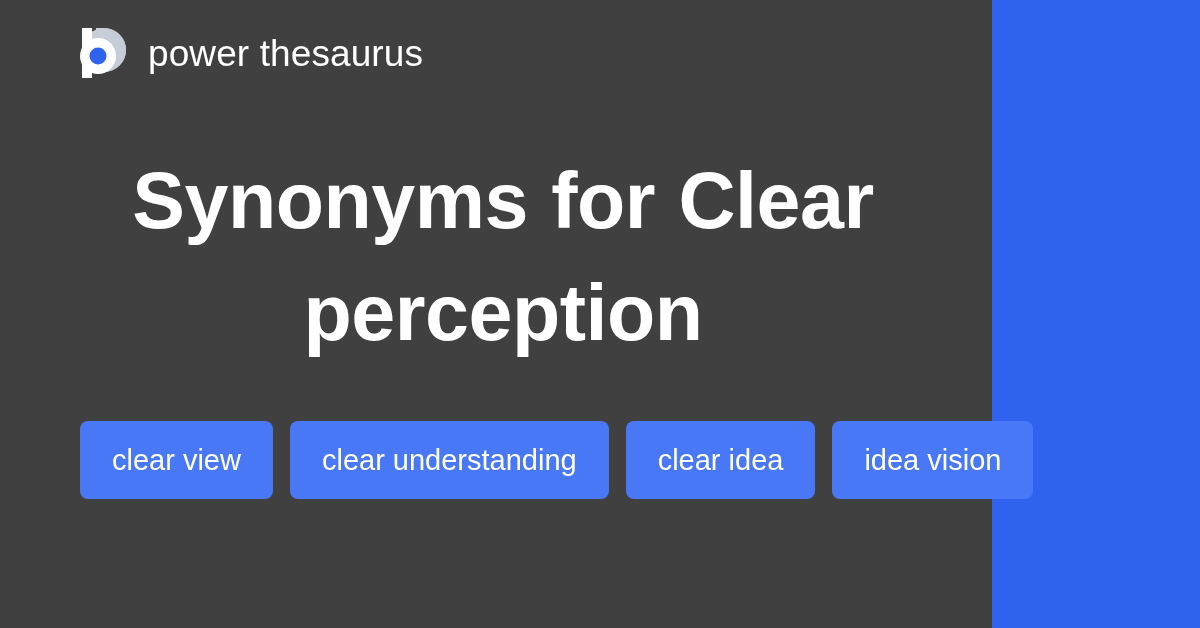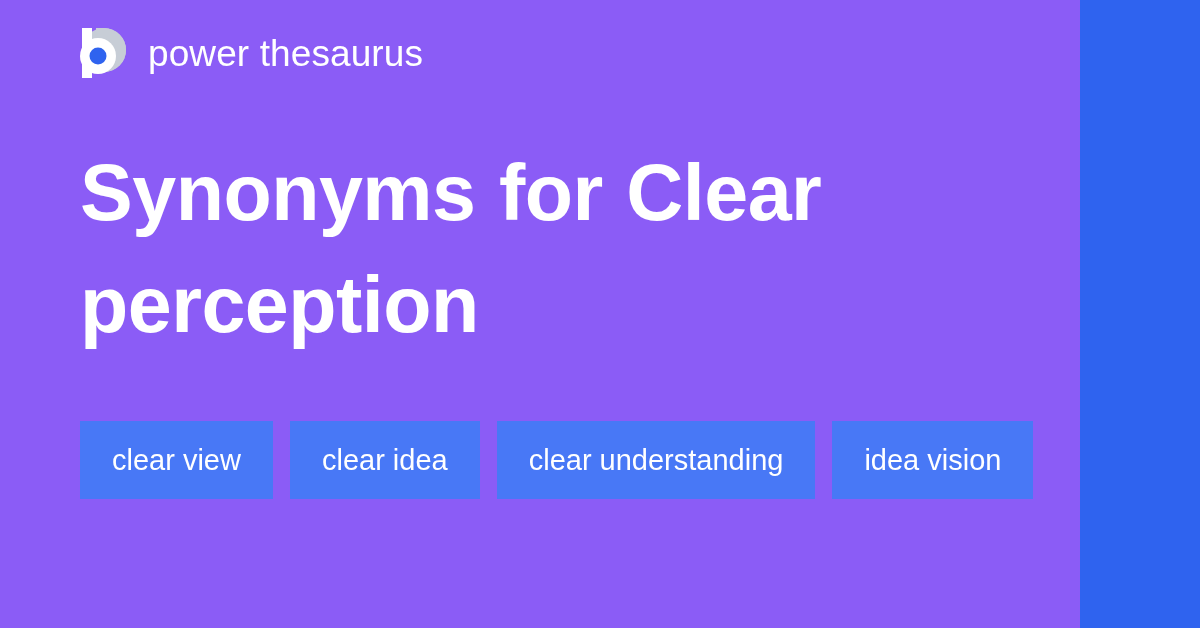--- a/index.html
+++ b/index.html
@@ -10,23 +10,23 @@
     width: 1200px;
     height: 628px;
     overflow: hidden;
     background: #2f63ef;
     font-family: "Liberation Sans", sans-serif;
     -webkit-font-smoothing: antialiased;
   }
 
   .page {
     position: relative;
-    width: 1080px;
+    width: 992px;
     height: 628px;
-    background: #8b5cf6;
+    background: #404040;
     box-sizing: border-box;
   }
 
   
   .brand {
     position: absolute;
     left: 80px;
     top: 28px;
     display: flex;
     align-items: center;
@@ -49,27 +49,28 @@
     line-height: 1;
     white-space: nowrap;
   }
 
   
   .headline {
     position: absolute;
     left: 80px;
     top: 137px;
     width: 830px;
-    margin: 0;
+    margin: 8px;
     color: #ffffff;
     font-size: 79px;
     font-weight: 700;
     line-height: 112px;
     letter-spacing: -0.5px;
     word-spacing: 2px;
+    text-align: center;
   }
 
   
   .chips {
     position: absolute;
     left: 80px;
     top: 421px;
     width: 1040px;
     display: flex;
     flex-wrap: wrap;
@@ -81,21 +82,21 @@
     color: #ffffff;
     font-size: 29px;
     font-weight: 400;
     line-height: 1;
     height: 78px;
     box-sizing: border-box;
     padding: 8px 32px;
     display: flex;
     align-items: center;
     justify-content: center;
-    border-radius: 0;
+    border-radius: 8px;
     white-space: nowrap;
   }
 </style>
 </head>
 <body>
 
 <div class="page">
 
   <div class="brand">
     <span class="brand-logo">
@@ -111,18 +112,18 @@
         <circle cx="18" cy="28" r="8.5" fill="#2f63ef"></circle>
       </svg>
     </span>
     <span class="brand-name">power thesaurus</span>
   </div>
 
   <h1 class="headline">Synonyms for Clear perception</h1>
 
   <div class="chips">
     <div class="chip">clear view</div>
+    <div class="chip">clear understanding</div>
     <div class="chip">clear idea</div>
-    <div class="chip">clear understanding</div>
     <div class="chip">idea vision</div>
   </div>
 
 </div>
 
 </body></html>

